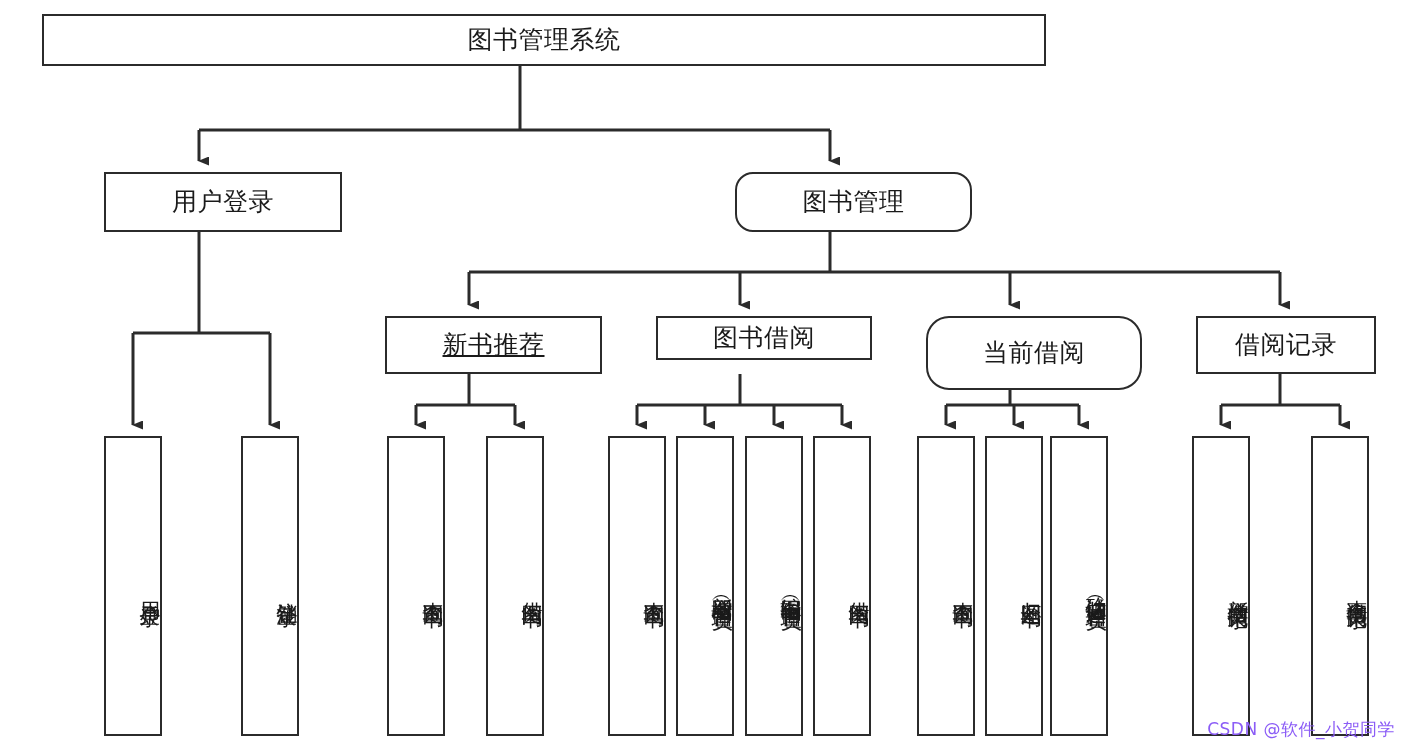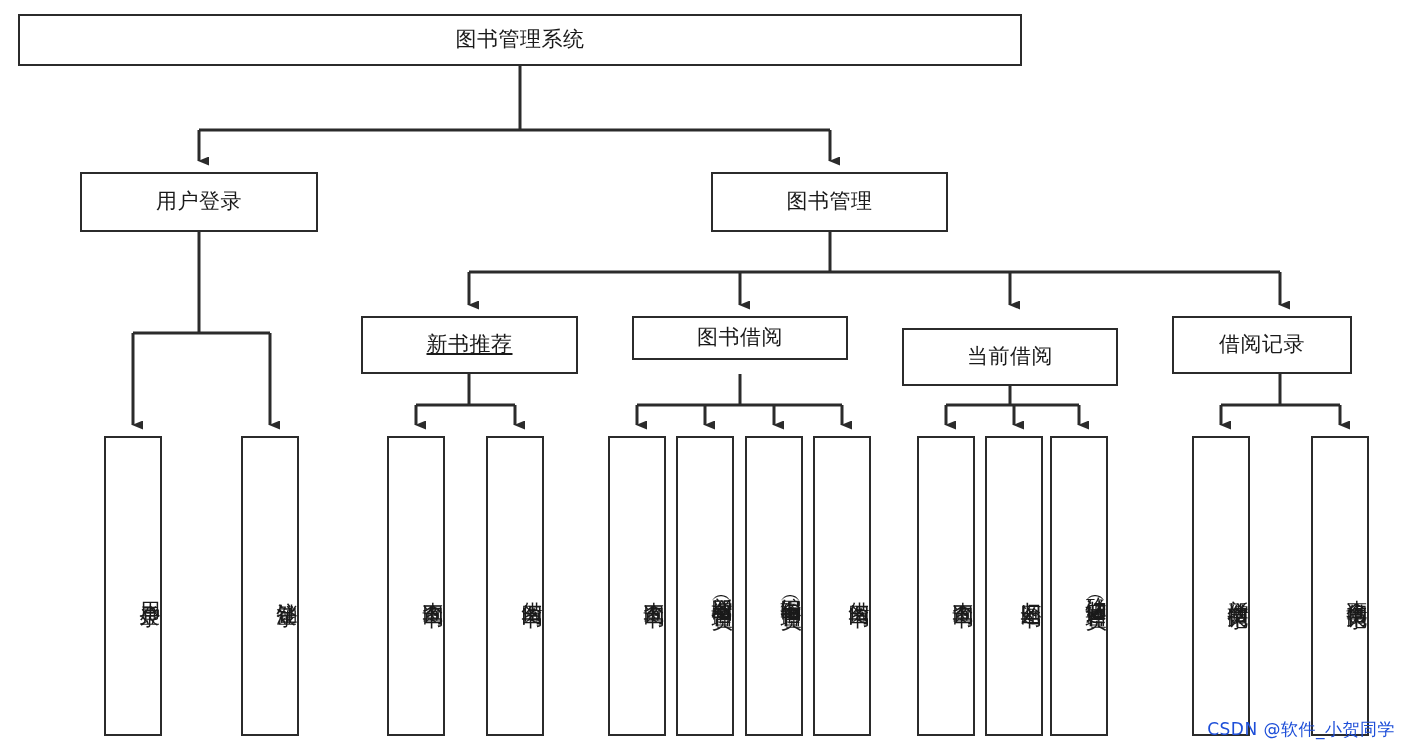--- a/index.html
+++ b/index.html
@@ -29,23 +29,24 @@
     position: absolute;
     box-sizing: border-box;
     border: 2px solid #2b2b2b;
     background: #ffffff;
     display: flex;
     align-items: center;
     justify-content: center;
     color: #1a1a1a;
   }
   .node.horiz {
-    font-size: 21px;
+    font-size: 25px;
     letter-spacing: 0.5px;
     line-height: 1.1;
+    margin-left: 24px;
   }
   .node.vert {
     writing-mode: vertical-rl;
     text-orientation: upright;
     font-size: 21px;
     letter-spacing: 2px;
     padding-top: 6px;
     align-items: flex-start;
     justify-content: center;
     line-height: 1.0;
@@ -54,21 +55,21 @@
     writing-mode: vertical-rl;
     text-orientation: upright;
     white-space: nowrap;
     display: block;
   }
   #watermark {
     position: absolute;
     right: 10px;
     bottom: 6px;
     font-size: 17px;
-    color: #1d4ed8;
+    color: #8b5cf6;
     white-space: nowrap;
     letter-spacing: 0.5px;
     pointer-events: none;
   }
 </style>
 </head>
 <body>
 
 <div id="diagram-root">
 
@@ -116,32 +117,32 @@
   </svg>
 
   <div class="node horiz" style="left: 18px; top: 14px; width: 1004px; height: 52px;">
     <span>图书管理系统</span>
   </div>
 
   <div id="level2-container">
       <div class="node horiz" style="left: 80px; top: 172px; width: 238px; height: 60px;">
         <span class="">用户登录</span>
       </div>
-      <div class="node horiz" style="left: 711px; top: 172px; width: 237px; height: 60px;">
+      <div class="node horiz" style="left: 711px; top: 172px; width: 237px; height: 60px; border-radius: 18px;">
         <span class="">图书管理</span>
       </div>
     </div>
   <div id="level3-container">
       <div class="node horiz" style="left: 361px; top: 316px; width: 217px; height: 58px; text-decoration: underline;">
         <span class="">新书推荐</span>
       </div>
       <div class="node horiz" style="left: 632px; top: 316px; width: 216px; height: 44px;">
         <span class="">图书借阅</span>
       </div>
-      <div class="node horiz" style="left: 902px; top: 328px; width: 216px; height: 58px;">
+      <div class="node horiz" style="left: 902px; top: 316px; width: 216px; height: 74px; border-radius: 23px;">
         <span class="">当前借阅</span>
       </div>
       <div class="node horiz" style="left: 1172px; top: 316px; width: 180px; height: 58px;">
         <span class="">借阅记录</span>
       </div>
     </div>
   <div id="leaves-container">
       <div class="node vert" style="left: 104px; top: 436px; width: 58px; height: 300px;">
         <span class="vlabel">用户登录</span>
       </div>

